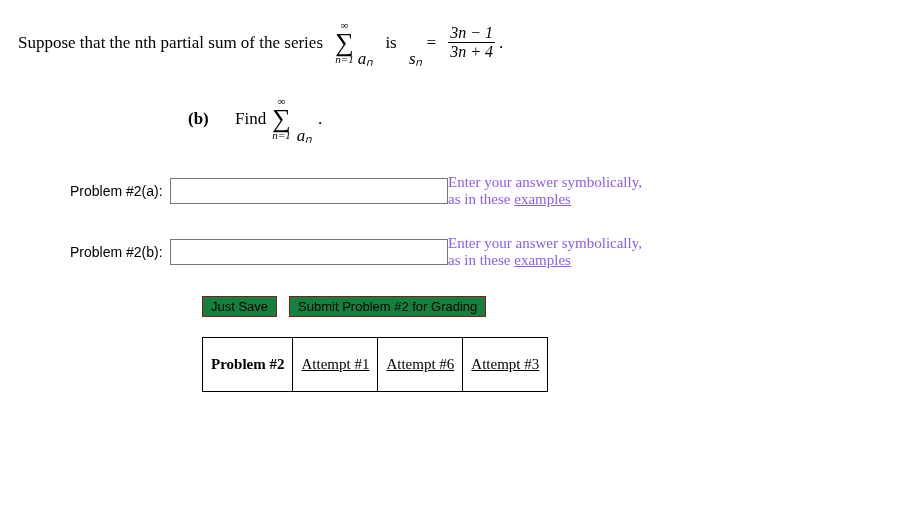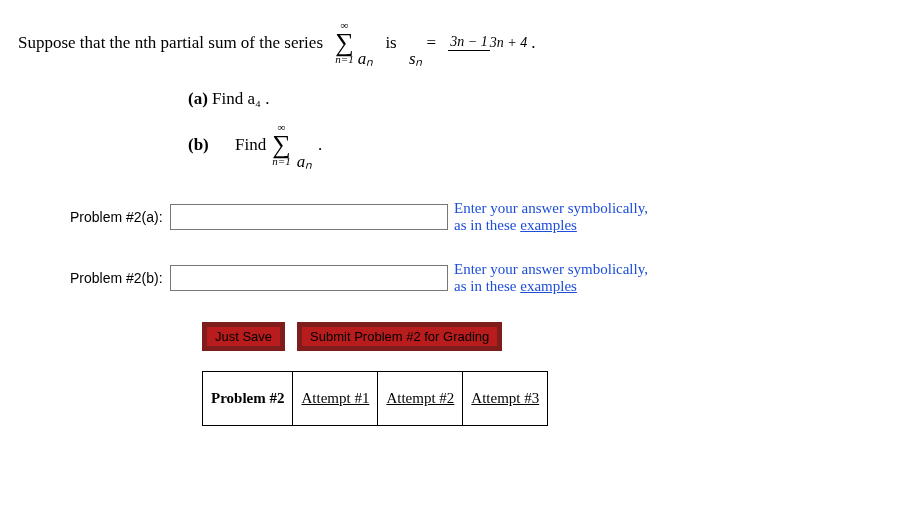--- a/index.html
+++ b/index.html
@@ -12,44 +12,44 @@
       box-sizing: border-box;
     }
     .header-row { display: flex; align-items: flex-start; }
     .problem-title { font-weight: bold; font-size: 20px; margin-right: 10px; white-space: nowrap; }
     .statement { flex: 1; font-size: 17px; }
     .math-line { display: inline-flex; align-items: center; gap: 4px; line-height: 1; }
     .sigma-box { display: inline-flex; flex-direction: column; align-items: center; font-size: 12px; line-height: 1; vertical-align: middle; }
     .sigma-box .big { font-size: 26px; line-height: 0.9; }
     .sigma-box .small { font-size: 11px; font-style: italic; }
     .italic { font-style: italic; margin-top: 32px; }
-    .frac { display: inline-flex; flex-direction: row; align-items: center; font-style: italic; font-size: 14px; line-height: 1.1; vertical-align: middle; }
+    .frac { display: inline-flex; flex-direction: column; align-items: center; font-style: italic; font-size: 16px; line-height: 1.1; vertical-align: middle; }
     .frac .top { border-bottom: 1px solid #000; padding: 0 2px; }
     .parts { margin-left: 170px; margin-top: 22px; font-size: 17px; }
     .part-b-content { margin-left: 22px; margin-top: 2px; display: inline-flex; align-items: center; gap: 6px; }
     .answer-block { margin-top: 28px; margin-left: 52px; }
     .answer-row { display: flex; align-items: center; margin-bottom: 28px; font-size: 14px; font-family: Arial, sans-serif; }
     .answer-row .label { min-width: 100px; }
     .answer-row input[type="text"] {
       width: 272px; height: 22px;
       font-family: Arial, sans-serif;
       font-size: 13px;
       border: 1px solid #767676;
       padding: 1px 2px;
       box-sizing: content-box;
     }
-    .hint { color: #1d4ed8; margin-left: 6px; font-size: 15px; font-family: "Times New Roman", serif; line-height: 1.1; }
+    .hint { color: #8b5cf6; font-size: 15px; font-family: "Times New Roman", serif; line-height: 1.1; }
     .hint .ex { font-weight: normal; text-decoration: underline; cursor: pointer; }
     .button-row { margin-left: 184px; margin-top: 8px; }
     button {
       font-family: Arial, sans-serif;
       font-size: 13px;
       padding: 2px 8px;
-      border: 5px solid #7f1d1d;
-      background: #b91c1c;
+      border: 1px solid #7f1d1d;
+      background: #15803d;
       cursor: pointer;
     }
     .attempts-table { border-collapse: collapse; margin-left: 184px; margin-top: 20px; font-family: "Times New Roman", serif; font-size: 15px; }
     .attempts-table td, .attempts-table th { border: 1px solid #000; padding: 18px 8px; text-align: left; vertical-align: top; }
     .attempts-table th { font-weight: normal; text-decoration: underline; }
     .attempts-table .rh { text-align: right; }
     .attempts-table .hdr { font-weight: bold; }
   </style>
 </head>
 <body>
@@ -74,24 +74,20 @@
       <span class="frac">
         <span class="top">3n − 1</span>
         <span>3n + 4</span>
       </span>
       <span>.</span>
     </span>
   </div>
 </div>
 
 <div class="parts">
-  <div>
-    <b>(a)</b>
-    <span>Find a₄ .</span>
-  </div>
   <div style="margin-top:6px;">
     <b>(b)</b>
     <div class="part-b-content">
       <span>Find</span>
       <span class="sigma-box">
         <span class="small">∞</span>
         <span class="big">∑</span>
         <span class="small">n=1</span>
       </span>
       <span class="italic">aₙ</span>
@@ -123,17 +119,17 @@
   <button>Just Save</button>
   &nbsp;
   <button>Submit Problem #2 for Grading</button>
 </div>
 
 <table class="attempts-table">
   <tbody>
       <tr>
     <td class="hdr">Problem #2</td>
     <th>Attempt #1</th>
-    <th>Attempt #2</th>
+    <th>Attempt #6</th>
     <th>Attempt #3</th>
   </tr>
 </tbody>
   </table>
 
 </body></html>

